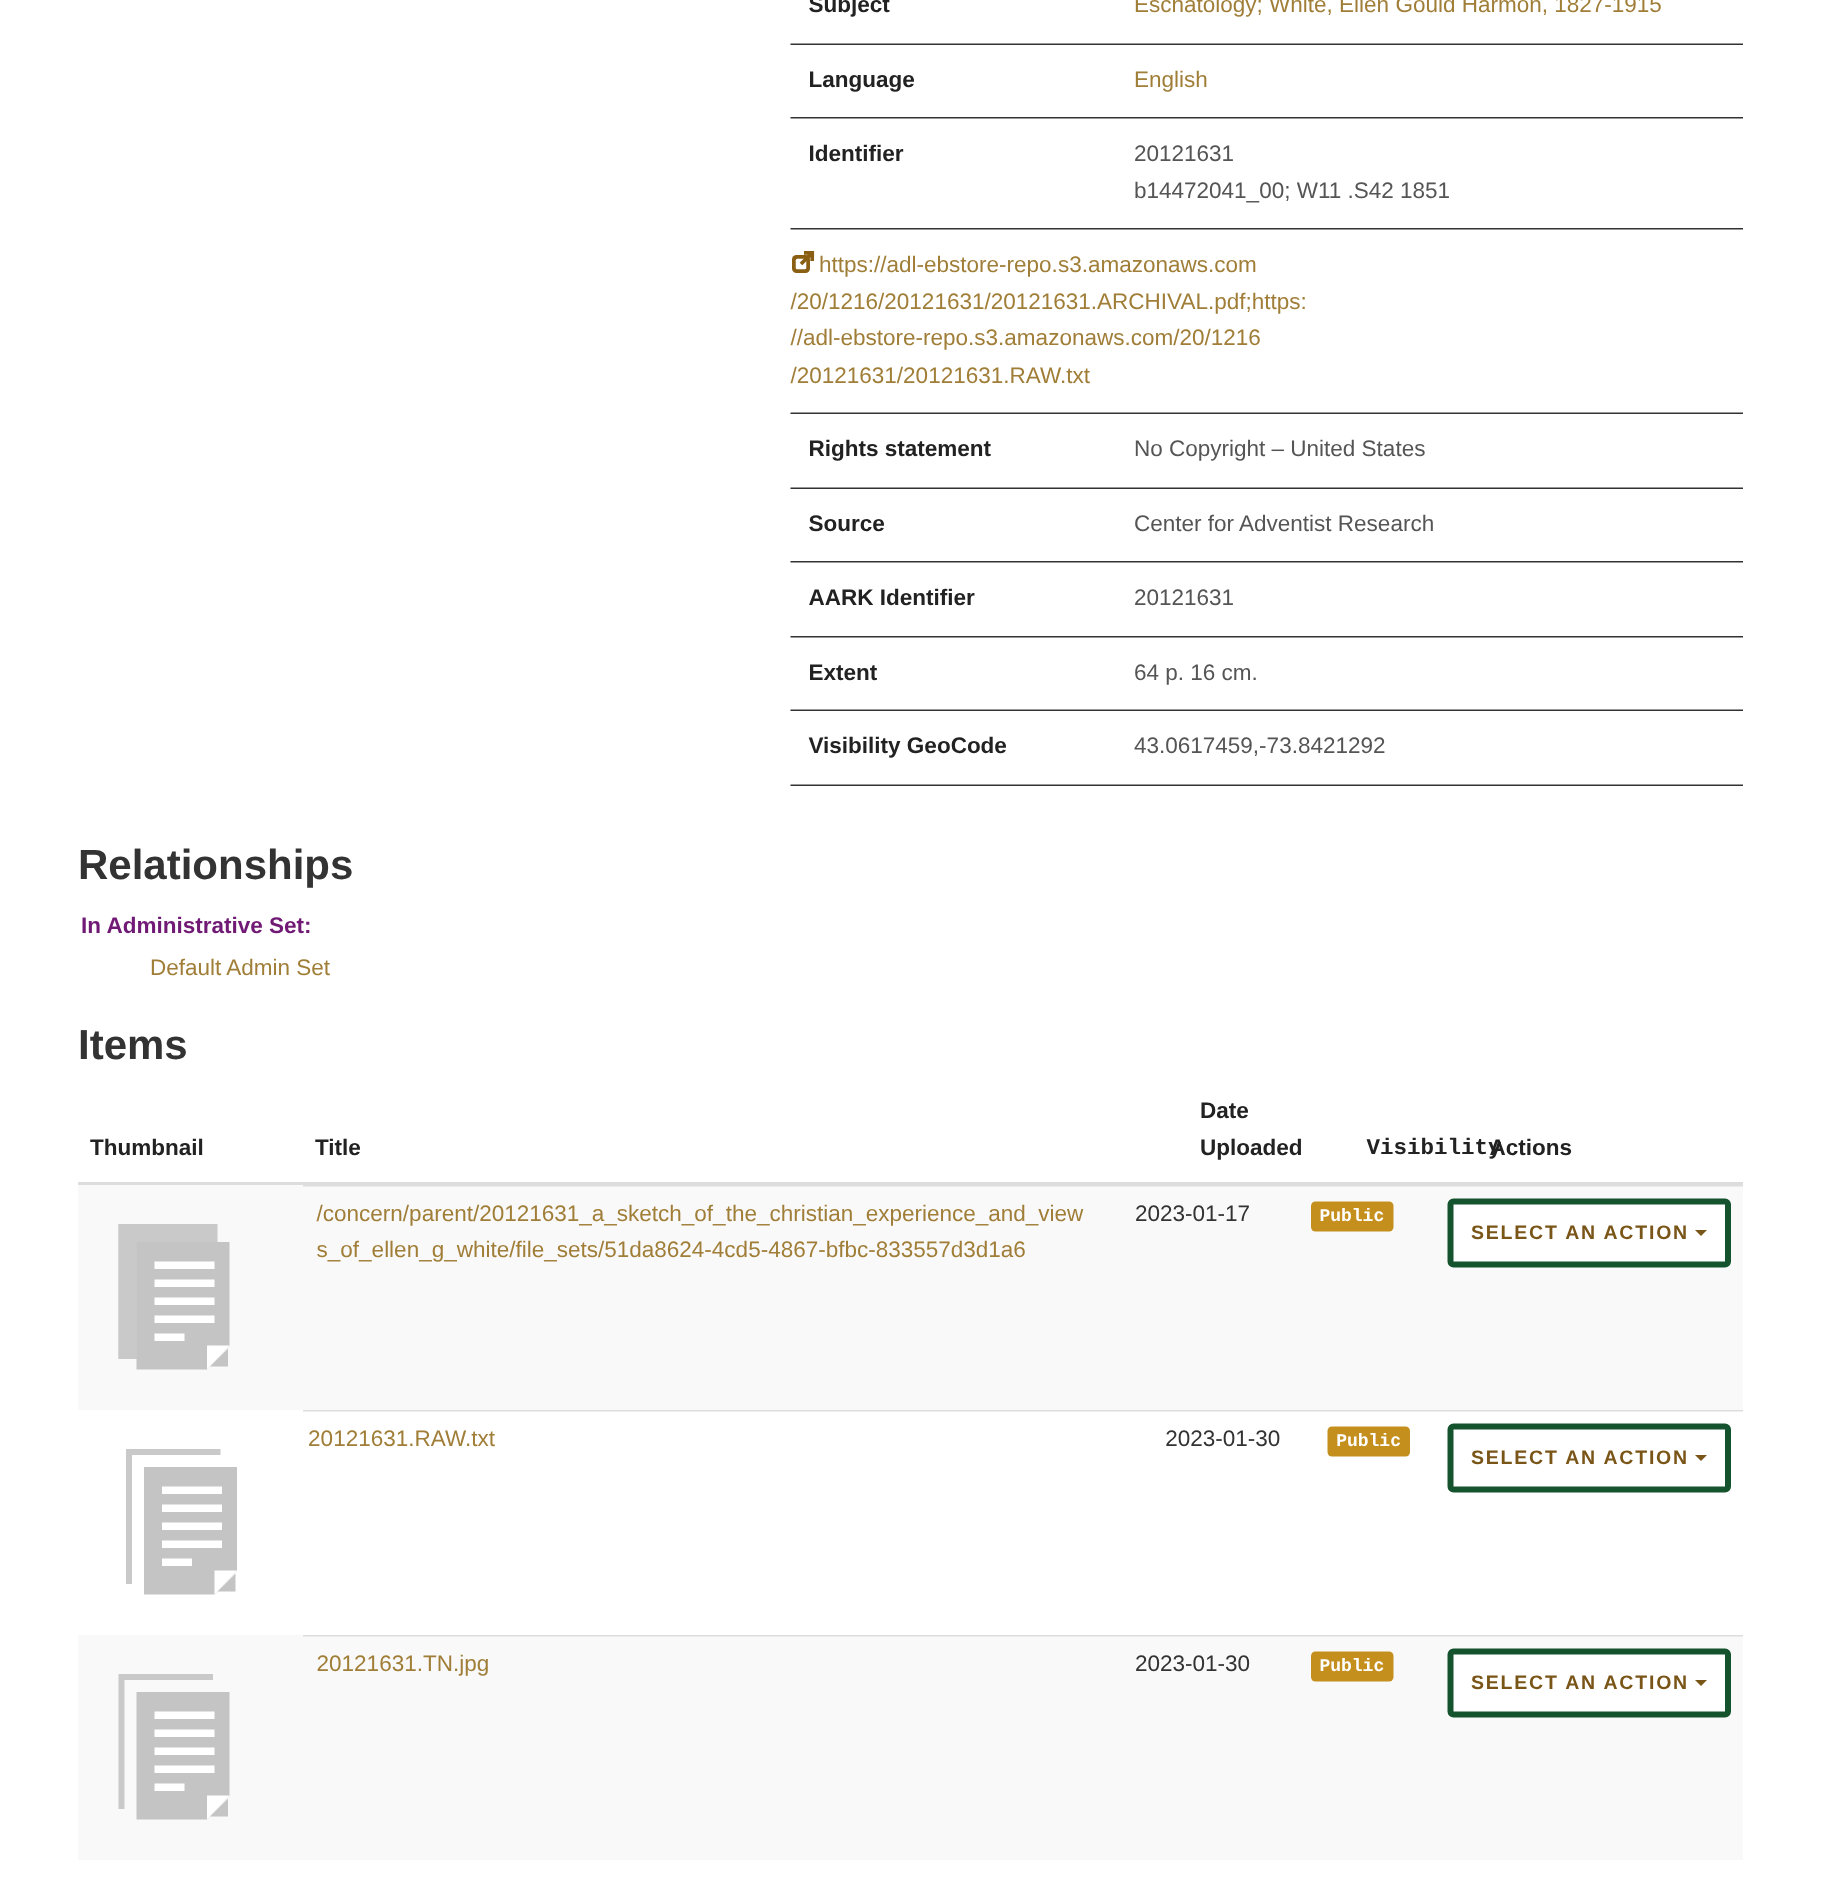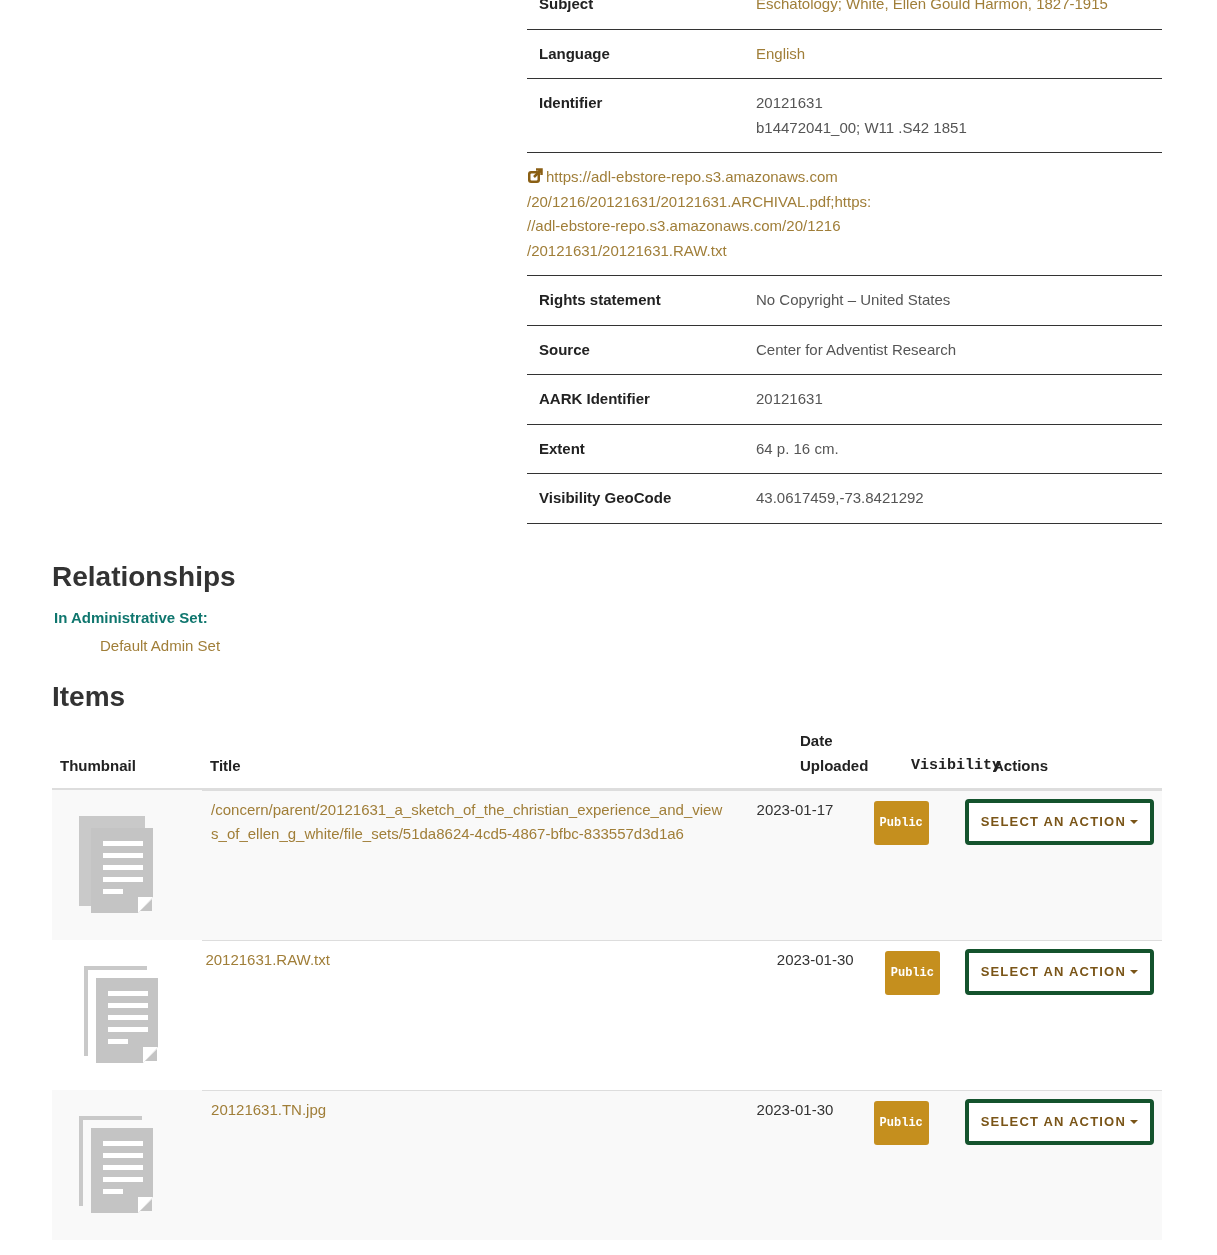--- a/index.html
+++ b/index.html
@@ -20,41 +20,41 @@
       flex: 1; padding: 12px 10px 12px 0; font-size: 15px; color: #555;
       line-height: 24.5px; font-weight: normal;
     }
     .meta-label { line-height: 24.5px; }
     .link { color: #a07e38; text-decoration: none; }
     .ext-icon { display: inline-block; width: 16px; height: 16px; vertical-align: -2px; margin-right: 3px; }
 
     h2 { margin: 0; font-size: 28px; font-weight: bold; color: #333; position: absolute; }
     .rel-title { left: 52px; top: 561px; }
     .items-title { left: 52px; top: 681px; }
-    .admin-label { position: absolute; left: 54px; top: 609px; font-size: 15px; font-weight: bold; color: #0f766e; }
+    .admin-label { position: absolute; left: 54px; top: 609px; font-size: 15px; font-weight: bold; color: #701a75; }
     .admin-value { position: absolute; left: 100px; top: 637px; font-size: 15px; }
 
     .items { position: absolute; left: 52px; top: 732px; width: 1110px; }
     .items-head { display: flex; align-items: flex-end; height: 56px; border-bottom: 2px solid #ddd; font-weight: bold; font-size: 15px; color: #222; }
     .h-cell { padding: 0 0 10px 8px; line-height: 25px; box-sizing: border-box; }
     .c-thumb { width: 150px; }
     .c-title { width: 590px; }
     .c-date { width: 111px; }
     .c-vis { width: 82px; font-family: Liberation Mono, monospace; }
     .c-act { flex: 1; }
     .item-row { display: flex; height: 150px; position: relative; }
     .item-row.odd { background: #f9f9f9; gap: 16px; }
     .item-row .sep { position: absolute; left: 150px; right: 0; top: 0; border-top: 1px solid #ddd; }
     .item-row:first-child .sep { display: none; }
     .cell { padding: 8px 8px; box-sizing: border-box; font-size: 15px; line-height: 24px; }
     .cell.c-title { word-break: break-all; }
     .thumb-cell { display: flex; justify-content: center; align-items: center; padding-left: 0; }
     .badge {
       display: inline-block; background: #c58f1e; color: #fff; font-weight: bold;
-      font-size: 12px; padding: 14px 6px; border-radius: 3px; line-height: 16px; margin-top: 3px;
+      font-size: 12px; padding: 2px 6px; border-radius: 3px; line-height: 16px; margin-top: 3px;
     }
     .action-btn {
       display: inline-block; border: 4px solid #14532d; border-radius: 4px; background: #fff;
       color: #7a5518; font-weight: bold; font-size: 13px; letter-spacing: 1.2px;
       padding: 7px 12px; margin-top: 1px; white-space: nowrap; cursor: pointer;
     }
     .caret { display: inline-block; width: 0; height: 0; border-left: 4px solid transparent; border-right: 4px solid transparent; border-top: 4px solid #7a5518; vertical-align: 2px; margin-left: 4px; }
   </style>
 </head>
 <body>

